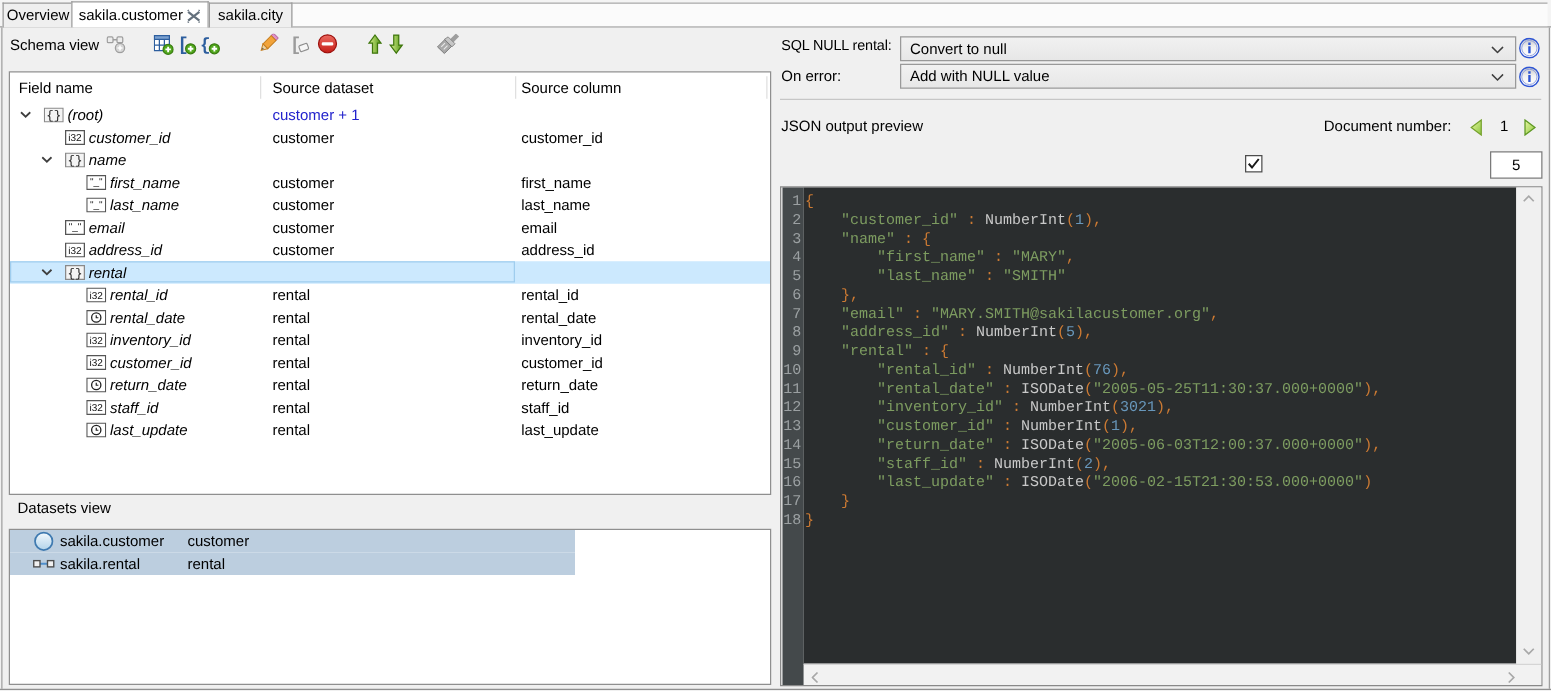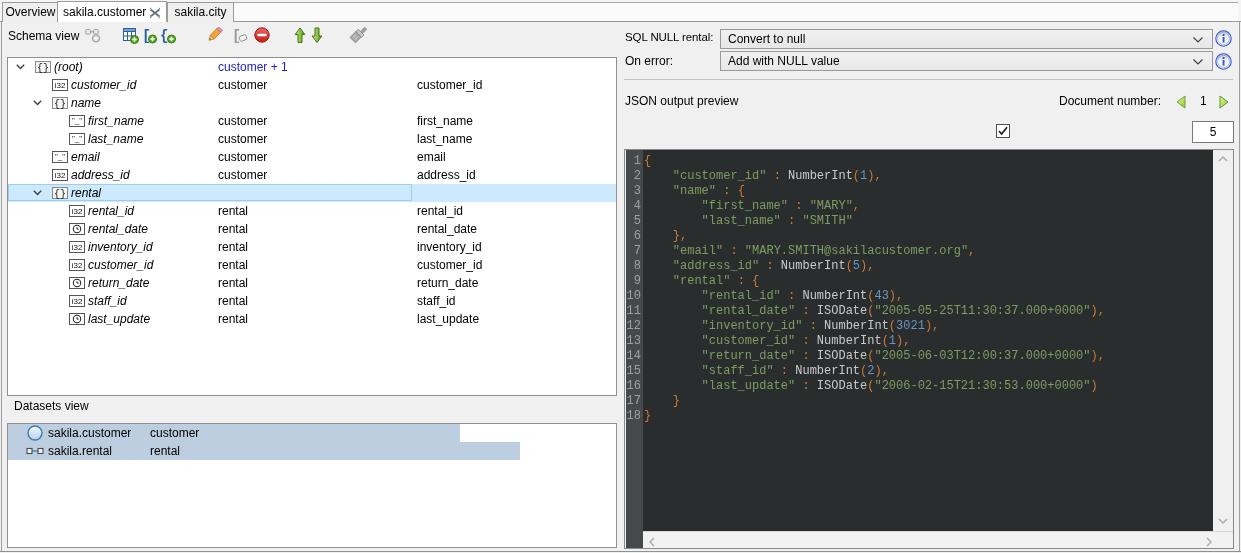--- a/index.html
+++ b/index.html
@@ -108,20 +108,28 @@
   <path d="M6 15.5 L1.2 9 H4 V1 H8 V9 H10.8 Z" fill="url(#gd)" stroke="#3e760c"></path>
 </svg>
 <svg class="a" style="left:348px;top:27px;" width="20" height="17" viewBox="0 0 20 17">
   <line x1="12.5" y1="6.5" x2="18" y2="1" stroke="#9e9e9e" stroke-width="3.6"></line>
   <path d="M7.5 4.5 L10.5 2.5 L16 8 L13.5 10.5 Z" fill="#c6c6c6" stroke="#8a8a8a" stroke-width="0.8"></path>
   <path d="M2 10.5 L7.8 4.7 L13.2 10.1 L7.5 15.8 Z" fill="#a9a9a9" stroke="#7c7c7c" stroke-width="0.8"></path>
   <path d="M5 10.5 L8 7.5 M7 12.5 L10 9.5" stroke="#e8e8e8" stroke-width="0.9"></path>
 </svg>
 
 <div class="a" style="left:7px;top:57px;width:610px;height:339px;background:#fff;border:1px solid #8f8f8f;box-sizing:border-box;">
+  <div style="position:relative;height:25px;">
+    <span class="hdrtxt" style="left:7px;">Field name</span>
+    <span class="hdrtxt" style="left:210px;">Source dataset</span>
+    <span class="hdrtxt" style="left:409px;">Source column</span>
+    <div class="a" style="left:200px;top:3px;width:1px;height:18px;background:#e0e0e0;"></div>
+    <div class="a" style="left:404px;top:3px;width:1px;height:18px;background:#e0e0e0;"></div>
+    <div class="a" style="left:605px;top:3px;width:1px;height:18px;background:#e0e0e0;"></div>
+  </div>
   <div class="trow">
       <svg class="chev" style="left:8px;" width="9" height="6" viewBox="0 0 9 6">
         <path d="M0.8 0.8 L4.5 4.4 L8.2 0.8" stroke="#3f3f3f" stroke-width="1.4" fill="none"></path>
       </svg>
       <svg class="tico" style="left:27px;" width="16" height="12" viewBox="0 0 16 12">
         <rect x="0.5" y="0.5" width="15" height="11" fill="#f4f4f4" stroke="#8a8a8a"></rect>
         <text x="8" y="9.5" text-anchor="middle" font-family="Liberation Mono" font-size="10" fill="#1a1a1a">{}</text>
       </svg>
       <span class="nm" style="left:46px;">(root)</span>
       <span class="tds" style="color:#2222cc;">customer + 1</span>
@@ -268,21 +276,21 @@
           <linearGradient id="cg" x1="0" y1="0" x2="0" y2="1">
             <stop offset="0" stop-color="#f3f9fd"></stop>
             <stop offset="1" stop-color="#b3d4ea"></stop>
           </linearGradient>
         </defs>
       <circle cx="8" cy="8" r="7" fill="url(#cg)" stroke="#3f7ab0" stroke-width="1.4"></circle>
     </svg>
     <span style="position:absolute;left:40px;top:2px;">sakila.customer</span>
     <span style="position:absolute;left:142px;top:2px;">customer</span>
   </div>
-  <div style="position:relative;height:18px;background:#bccedf;width:512px;">
+  <div style="position:relative;height:18px;background:#bccedf;width:452px;">
     <svg style="position:absolute;left:18px;top:3px;" width="18" height="12" viewBox="0 0 18 12">
       <line x1="4" y1="6" x2="14" y2="6" stroke="#4f8fcc" stroke-width="1.6"></line>
       <rect x="1" y="3.5" width="5" height="5" fill="#f0f0f0" stroke="#4d4d4d" stroke-width="1.1"></rect>
       <rect x="12" y="3.5" width="5" height="5" fill="#f0f0f0" stroke="#4d4d4d" stroke-width="1.1"></rect>
     </svg>
     <span style="position:absolute;left:40px;top:2px;">sakila.rental</span>
     <span style="position:absolute;left:142px;top:2px;">rental</span>
   </div>
 </div>
 
@@ -349,21 +357,21 @@
   <div class="a" style="left:19px;top:1px;font-family:'Liberation Mono',monospace;font-size:12px;line-height:15px;padding-top:3px;color:#c9c9c9;">
 <div class="cl"><span class="o">{</span></div>
 <div class="cl">    <span class="g">"customer_id"</span> <span class="o">:</span> NumberInt<span class="o">(</span><span class="n">1</span><span class="o">),</span></div>
 <div class="cl">    <span class="g">"name"</span> <span class="o">:</span> <span class="o">{</span></div>
 <div class="cl">        <span class="g">"first_name"</span> <span class="o">:</span> <span class="g">"MARY"</span><span class="o">,</span></div>
 <div class="cl">        <span class="g">"last_name"</span> <span class="o">:</span> <span class="g">"SMITH"</span></div>
 <div class="cl">    <span class="o">},</span></div>
 <div class="cl">    <span class="g">"email"</span> <span class="o">:</span> <span class="g">"MARY.SMITH@sakilacustomer.org"</span><span class="o">,</span></div>
 <div class="cl">    <span class="g">"address_id"</span> <span class="o">:</span> NumberInt<span class="o">(</span><span class="n">5</span><span class="o">),</span></div>
 <div class="cl">    <span class="g">"rental"</span> <span class="o">:</span> <span class="o">{</span></div>
-<div class="cl">        <span class="g">"rental_id"</span> <span class="o">:</span> NumberInt<span class="o">(</span><span class="n">43</span><span class="o">),</span></div>
+<div class="cl">        <span class="g">"rental_id"</span> <span class="o">:</span> NumberInt<span class="o">(</span><span class="n">76</span><span class="o">),</span></div>
 <div class="cl">        <span class="g">"rental_date"</span> <span class="o">:</span> ISODate<span class="o">(</span><span class="g">"2005-05-25T11:30:37.000+0000"</span><span class="o">),</span></div>
 <div class="cl">        <span class="g">"inventory_id"</span> <span class="o">:</span> NumberInt<span class="o">(</span><span class="n">3021</span><span class="o">),</span></div>
 <div class="cl">        <span class="g">"customer_id"</span> <span class="o">:</span> NumberInt<span class="o">(</span><span class="n">1</span><span class="o">),</span></div>
 <div class="cl">        <span class="g">"return_date"</span> <span class="o">:</span> ISODate<span class="o">(</span><span class="g">"2005-06-03T12:00:37.000+0000"</span><span class="o">),</span></div>
 <div class="cl">        <span class="g">"staff_id"</span> <span class="o">:</span> NumberInt<span class="o">(</span><span class="n">2</span><span class="o">),</span></div>
 <div class="cl">        <span class="g">"last_update"</span> <span class="o">:</span> ISODate<span class="o">(</span><span class="g">"2006-02-15T21:30:53.000+0000"</span><span class="o">)</span></div>
 <div class="cl">    <span class="o">}</span></div>
 <div class="cl"><span class="o">}</span></div>
   </div>
   <div class="a" style="left:588px;top:0;width:20px;height:381px;background:#f0f0f0;">

